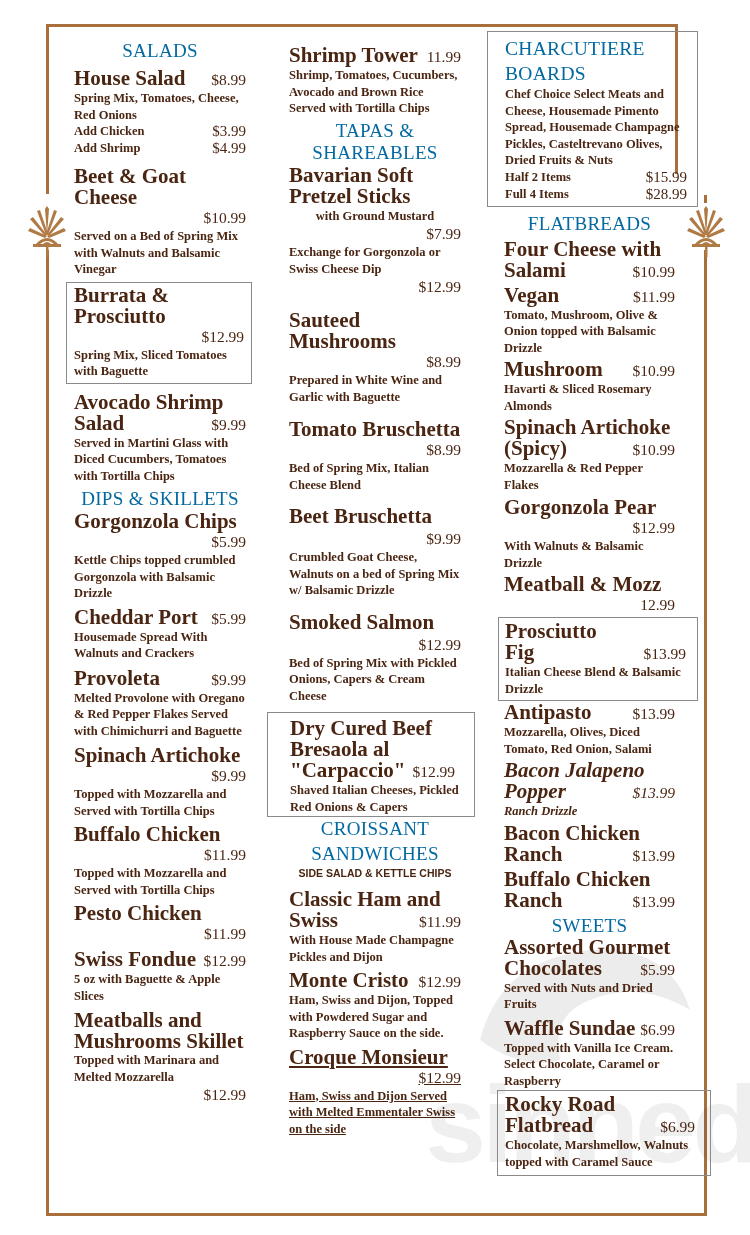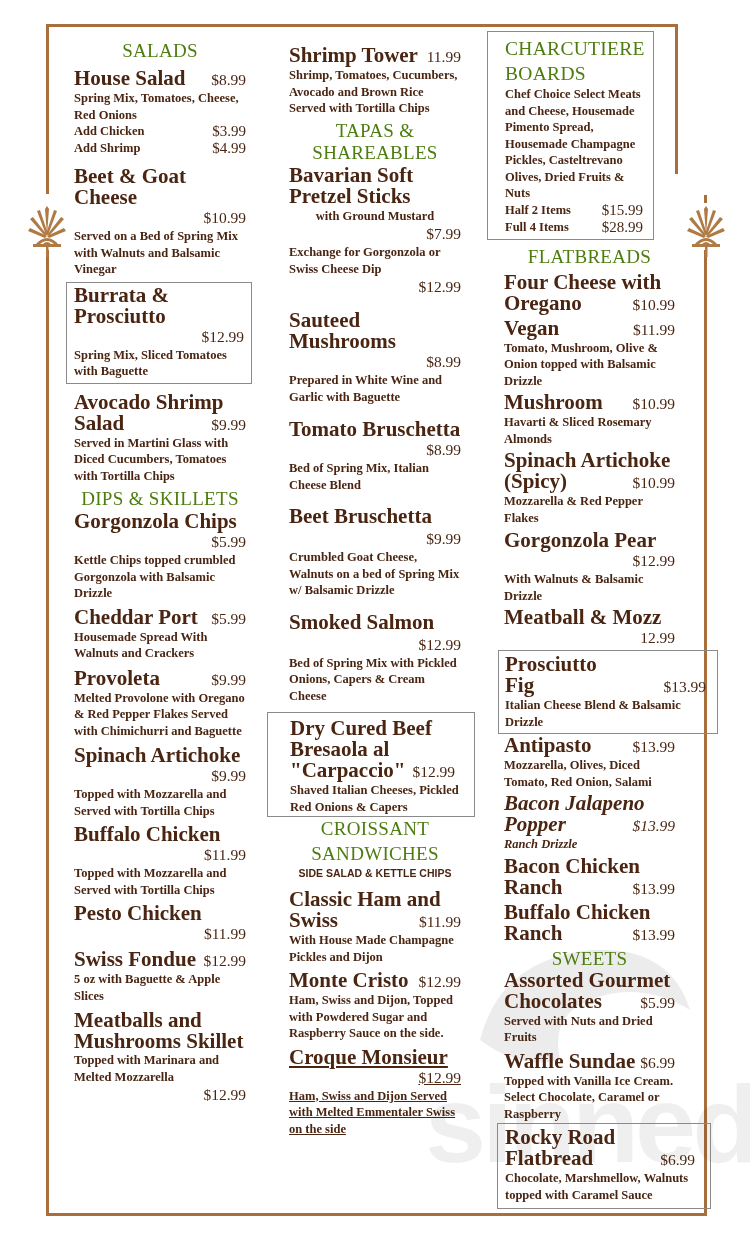--- a/index.html
+++ b/index.html
@@ -10,21 +10,21 @@
   .ornament { position: absolute; width: 40px; height: 52px; }
 
   .watermark { position: absolute; left: 440px; top: 920px; width: 280px; height: 250px; pointer-events: none; opacity: 0.07; }
   .watermark-text { position: absolute; left: 425px; top: 1060px; font-family: "Liberation Sans", sans-serif; font-weight: bold; font-size: 110px; color: #000; opacity: 0.06; letter-spacing: -4px; }
 
   .col { position: absolute; top: 36px; }
   .col-1 { left: 74px; width: 172px; }
   .col-2 { left: 289px; width: 172px; }
   .col-3 { left: 504px; width: 171px; }
 
-  .section-title { text-align: center; font-family: "Liberation Serif", serif; font-size: 19px; line-height: 22px; color: #4d7c0f; letter-spacing: 0.3px; }
+  .section-title { text-align: center; font-family: "Liberation Serif", serif; font-size: 19px; line-height: 22px; color: #0369a1; letter-spacing: 0.3px; }
   .section-sub { text-align: center; font-family: "Liberation Sans", sans-serif; font-weight: bold; font-size: 10.5px; line-height: 13px; margin-top: 2px; color: #4a2512; }
 
   .item { position: relative; }
   .item-name { font-family: "Liberation Serif", serif; font-weight: bold; font-size: 21px; line-height: 21px; color: #4a2512; }
   .item-price { font-family: "Liberation Serif", serif; font-size: 15.5px; line-height: 20px; color: #4a2512; text-align: right; }
   .row { display: flex; justify-content: space-between; align-items: baseline; }
   .row .item-price { text-align: right; }
   .item-desc { font-family: "Liberation Serif", serif; font-weight: bold; font-size: 12.5px; line-height: 16.5px; color: #4a2512; }
   .addon { display: flex; justify-content: space-between; font-family: Liberation Serif, serif; font-weight: bold; font-size: 12.5px; line-height: 17px; }
   .addon .ap { font-weight: normal; font-size: 15px; }
@@ -258,42 +258,42 @@
 
   <div class="item" style="margin-top:5px;text-decoration:underline;">
     <div class="item-name">Croque Monsieur</div>
     <div class="item-price">$12.99</div>
     <div class="item-desc">Ham, Swiss and Dijon Served with Melted Emmentaler Swiss on the side</div>
   </div>
 </div>
 
 <div class="col col-3" style="top:31px;">
 
-  <div class="item boxed" style="margin-left:-17px;width:167px;padding:4px 10px 3px 17px;">
+  <div class="item boxed" style="margin-left:-17px;width:211px;padding:4px 10px 3px 17px;">
     <div class="section-title" style="text-align:left;font-size:19.5px;line-height:25px;">
       <div>CHARCUTIERE</div>
       <div>BOARDS</div>
     </div>
     <div class="item-desc">Chef Choice Select Meats and Cheese, Housemade Pimento Spread, Housemade Champagne Pickles, Casteltrevano Olives, Dried Fruits &amp; Nuts</div>
     <div class="addon">
       <span>Half 2 Items</span>
       <span class="ap">$15.99</span>
     </div>
     <div class="addon">
       <span>Full 4 Items</span>
       <span class="ap">$28.99</span>
     </div>
   </div>
 
   <div class="section-title" style="margin-top:6px;">FLATBREADS</div>
 
   <div class="item" style="margin-top:4px;">
     <div class="item-name">Four Cheese with</div>
     <div class="row">
-      <span class="item-name">Oregano</span>
+      <span class="item-name">Salami</span>
       <span class="item-price">$10.99</span>
     </div>
   </div>
 
   <div class="item" style="margin-top:3px;">
     <div class="row">
       <span class="item-name">Vegan</span>
       <span class="item-price">$11.99</span>
     </div>
     <div class="item-desc">Tomato, Mushroom, Olive &amp; Onion topped with Balsamic Drizzle</div>
@@ -320,21 +320,21 @@
     <div class="item-name">Gorgonzola Pear</div>
     <div class="item-price">$12.99</div>
     <div class="item-desc">With Walnuts &amp; Balsamic Drizzle</div>
   </div>
 
   <div class="item" style="margin-top:3px;">
     <div class="item-name">Meatball &amp; Mozz</div>
     <div class="item-price">12.99</div>
   </div>
 
-  <div class="item boxed" style="margin-top:2px;margin-left:-6px;width:220px;padding:3px 6px 3px 6px;">
+  <div class="item boxed" style="margin-top:2px;margin-left:-6px;width:200px;padding:3px 6px 3px 6px;">
     <div class="item-name">Prosciutto</div>
     <div class="row" style="padding-right:5px;">
       <span class="item-name">Fig</span>
       <span class="item-price">$13.99</span>
     </div>
     <div class="item-desc">Italian Cheese Blend &amp; Balsamic Drizzle</div>
   </div>
 
   <div class="item" style="margin-top:1px;">
     <div class="row">

